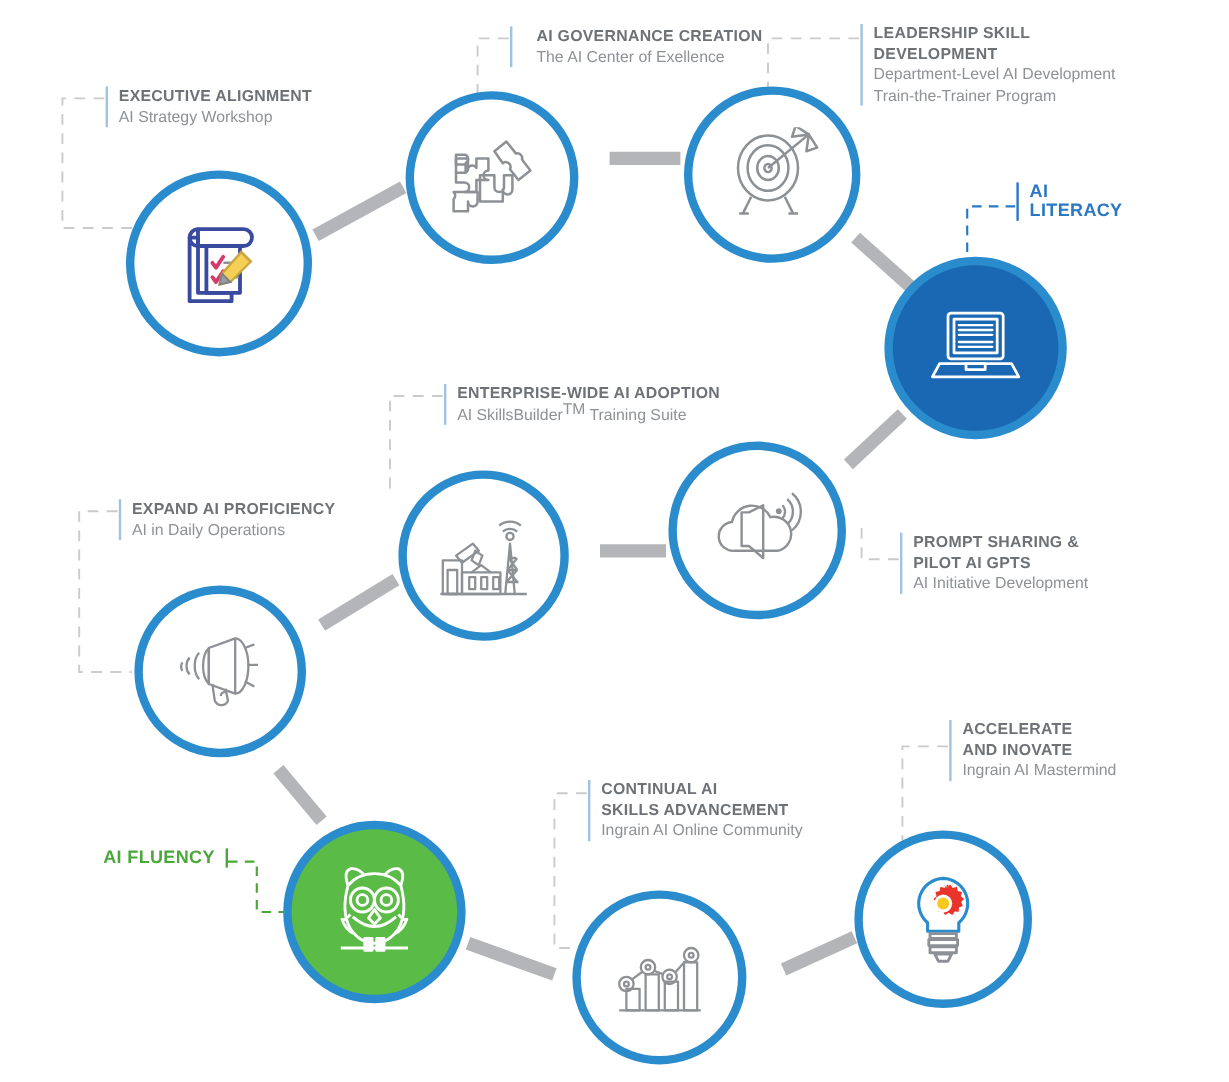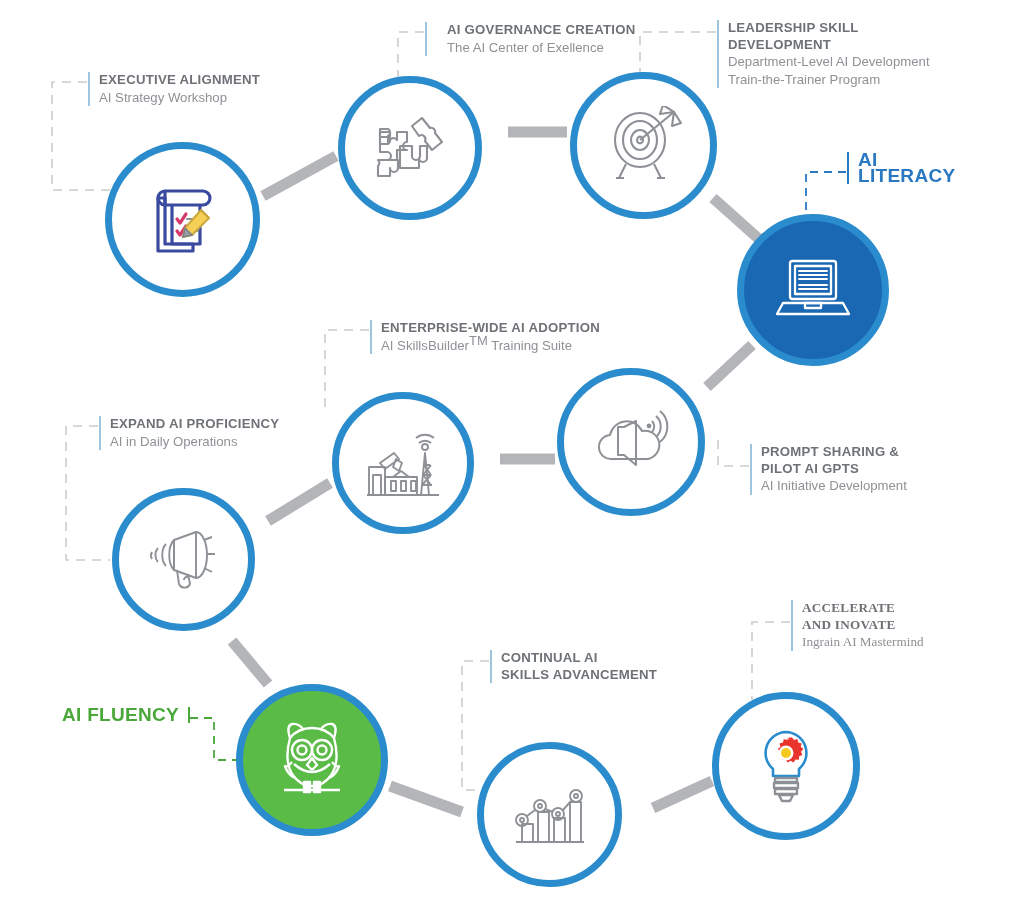--- a/index.html
+++ b/index.html
@@ -78,21 +78,21 @@
     line-height: 0;
   }
 
   
   .mlabel {
     position: absolute;
     box-sizing: border-box;
     padding-left: 9px;
   }
   .mlabel .ttl {
-    font-size: 19px;
+    font-size: 15px;
     font-weight: bold;
     letter-spacing: 0.3px;
     line-height: 16px;
     white-space: pre-line;
   }
   .mlabel.blue { border-left: 2px solid #2a78c2; }
   .mlabel.blue .ttl { color: #2a78c2; }
   .mlabel.green {
     border-right: 2px solid #4aa83a;
     border-left: none;
@@ -308,20 +308,21 @@
         <line x1="14" y1="70" x2="70" y2="70"></line>
         <path d="M34,62 h6 v10 h-6 z M44,62 h6 v10 h-6 z"></path>
         <path d="M36,62 v10 M38,62 v10 M46,62 v10 M48,62 v10"></path>
       </g>
     </svg>
   </div>
 
   <div class="label" style="left:490px; top:650px; width:240px;">
     <div class="ttl">CONTINUAL AI
 SKILLS ADVANCEMENT</div>
+    <div class="sub">Ingrain AI Online Community</div>
   </div>
   <div class="node plain" style="left:477px; top:742px; width:145px; height:145px;">
     <svg width="76" height="70" viewBox="0 0 76 70">
       <g fill="none" stroke="#8d9196" stroke-width="1.9" stroke-linejoin="round">
         <line x1="4" y1="62" x2="72" y2="62"></line>
         <rect x="10" y="44" width="11" height="18"></rect>
         <rect x="26" y="32" width="11" height="30"></rect>
         <rect x="42" y="38" width="11" height="24"></rect>
         <rect x="58" y="22" width="11" height="40"></rect>
         <circle cx="10" cy="40" r="6"></circle>
@@ -332,21 +333,21 @@
         <circle cx="28" cy="26" r="2"></circle>
         <circle cx="46" cy="34" r="2"></circle>
         <circle cx="64" cy="16" r="2"></circle>
         <line x1="15" y1="36" x2="23" y2="30"></line>
         <line x1="33" y1="29" x2="41" y2="32"></line>
         <line x1="51" y1="30" x2="59" y2="21"></line>
       </g>
     </svg>
   </div>
 
-  <div class="label" style="left:791px; top:600px; width:210px;font-family:Liberation Serif, serif;">
+  <div class="label" style="left:791px; top:600px; width:210px;">
     <div class="ttl">ACCELERATE
 AND INOVATE</div>
     <div class="sub">Ingrain AI Mastermind</div>
   </div>
   <div class="node plain" style="left:712px; top:692px; width:148px; height:148px;">
     <svg width="58" height="76" viewBox="0 0 58 76">
       <g fill="none" stroke="#2a8ccc" stroke-width="2.6" stroke-linejoin="round">
         <path d="M29,4 a21,21 0 0 1 13,37 v7 h-26 v-7 a21,21 0 0 1 13,-37 z"></path>
       </g>
       <g>

